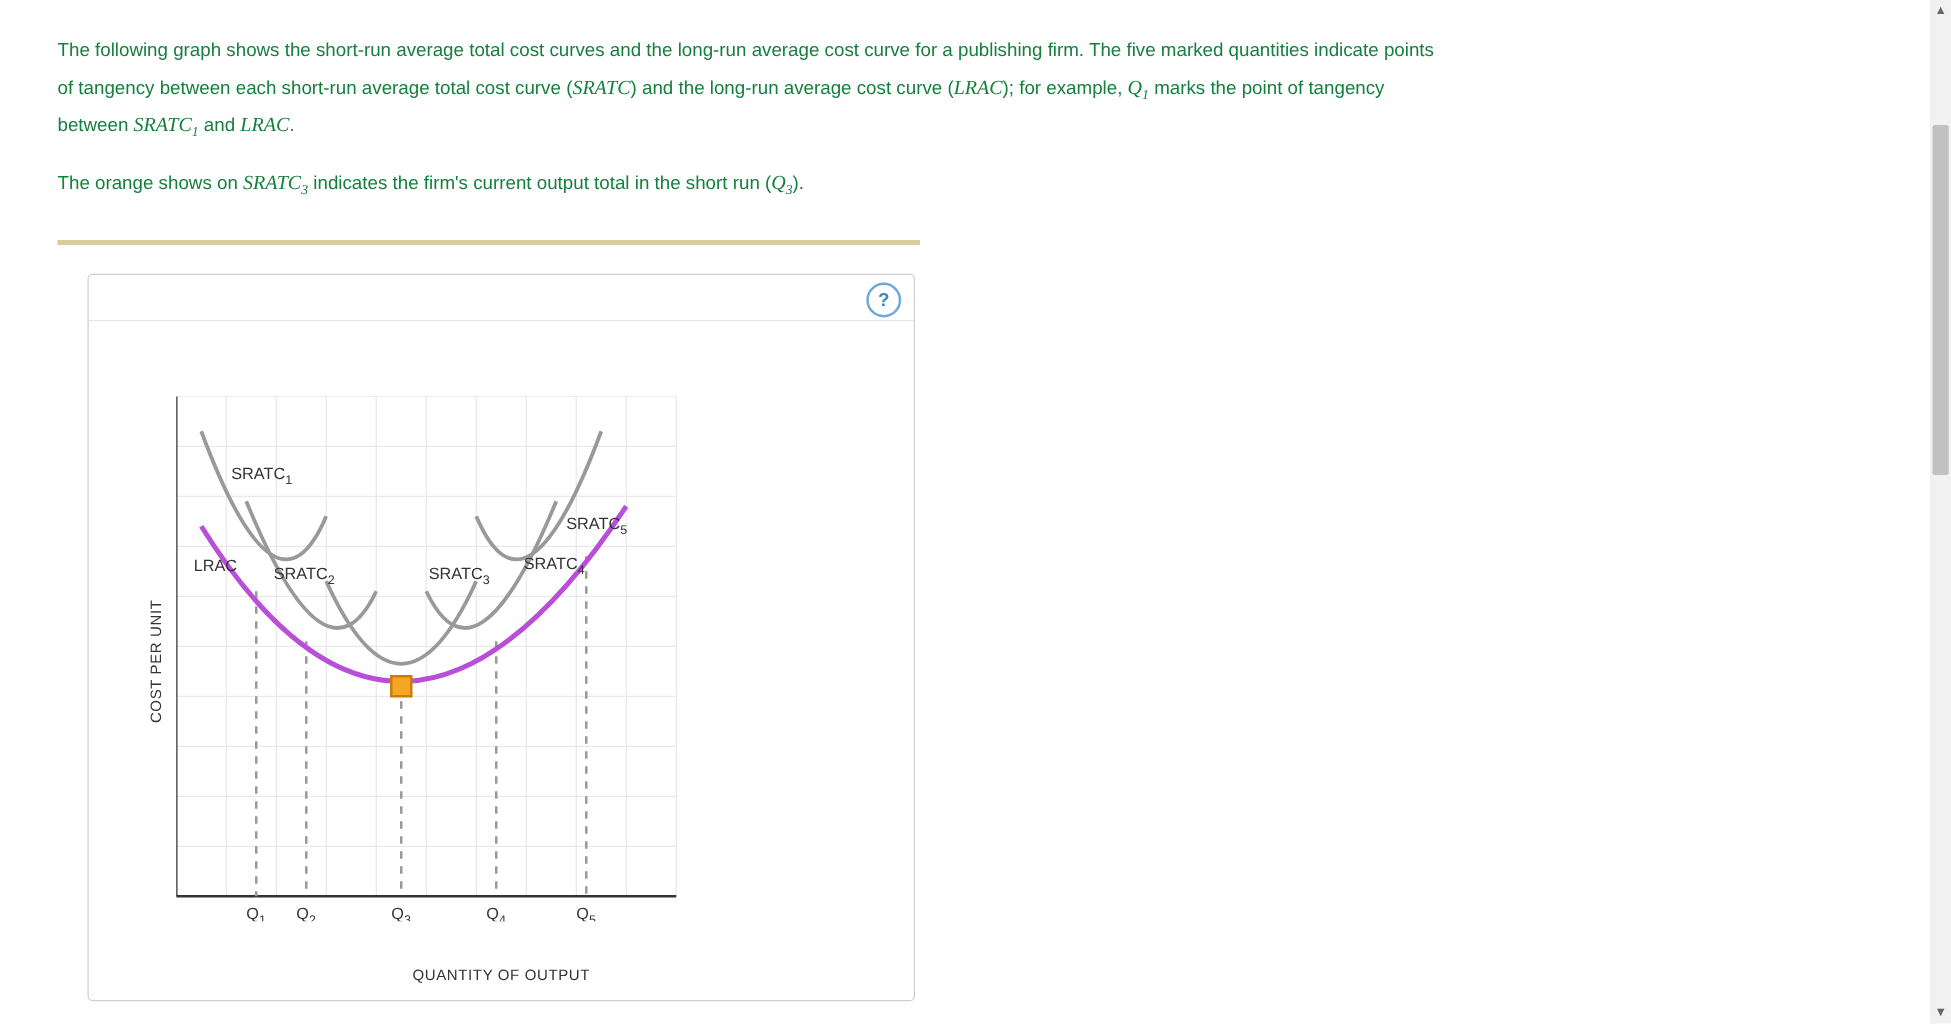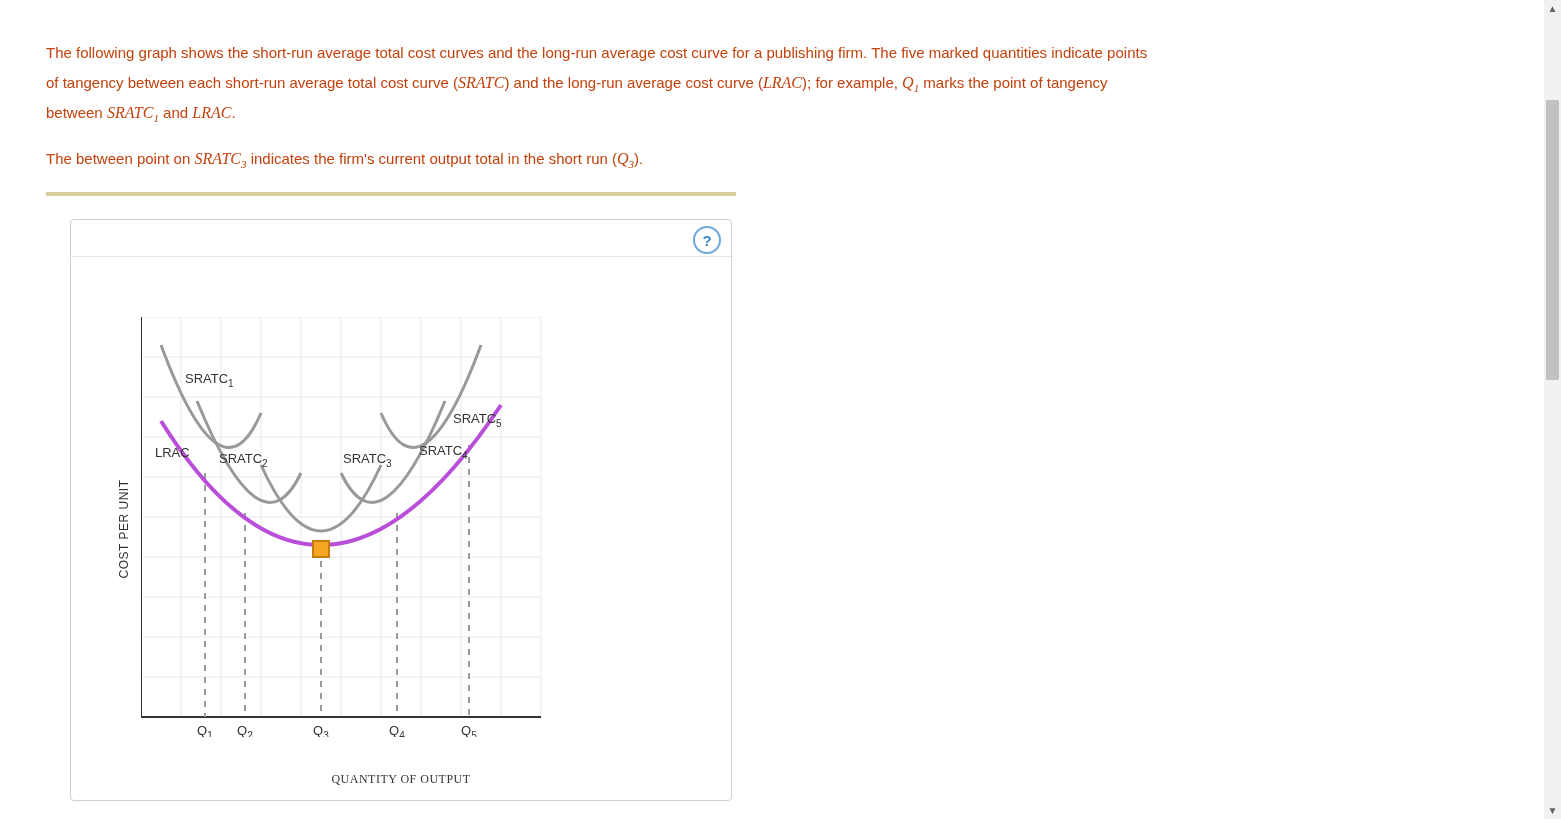--- a/index.html
+++ b/index.html
@@ -11,25 +11,25 @@
   }
   .page {
     width: 1561px;
     height: 819px;
     position: relative;
     overflow: hidden;
   }
   .text-block {
     position: absolute;
     left: 46px;
-    top: 24px;
+    top: 12px;
     width: 1110px;
     font-size: 15px;
     line-height: 1.9;
-    color: #c2410c;
+    color: #15803d;
   }
   .ital { font-style: italic; font-family: 'Times New Roman', Times, serif; font-size: 16px; }
   .sub { font-size: 11px; vertical-align: sub; }
   .divider {
     position: absolute;
     left: 46px;
     top: 192px;
     width: 690px;
     height: 4px;
     background: #d7cd9d;
@@ -83,21 +83,20 @@
     white-space: nowrap;
   }
   .xlabel {
     position: absolute;
     bottom: 14px;
     left: 50%;
     transform: translateX(-50%);
     font-size: 12px;
     letter-spacing: 0.5px;
     color: #333;
-    font-family: Liberation Serif, serif;
   }
   svg.plot {
     position: absolute;
     left: 70px;
     top: 60px;
     width: 420px;
     height: 420px;
   }
   .curve-label {
     font-size: 13px;
@@ -143,21 +142,21 @@
 </head>
 <body>
 
 <div class="page">
 
   <div class="text-block">
     <p>
       <span>The following graph shows the short-run average total cost curves and the long-run average cost curve for a publishing firm. The five marked quantities indicate points of tangency between each short-run average total cost curve (</span><span class="ital">SRATC</span><span>) and the long-run average cost curve (</span><span class="ital">LRAC</span><span>); for example, </span><span class="ital">Q</span><span class="ital sub">1</span><span> marks the point of tangency between </span><span class="ital">SRATC</span><span class="ital sub">1</span><span> and </span><span class="ital">LRAC</span><span>.</span>
     </p>
     <p>
-      <span>The between point on </span><span class="ital">SRATC</span><span class="ital sub">3</span><span> indicates the firm's current output total in the short run (</span><span class="ital">Q</span><span class="ital sub">3</span><span>).</span>
+      <span>The orange shows on </span><span class="ital">SRATC</span><span class="ital sub">3</span><span> indicates the firm's current output total in the short run (</span><span class="ital">Q</span><span class="ital sub">3</span><span>).</span>
     </p>
   </div>
 
   <div class="divider"></div>
 
   <div class="chart-frame">
     <div class="chart-header">
       <div class="help-btn">
         <span>?</span>
       </div>

